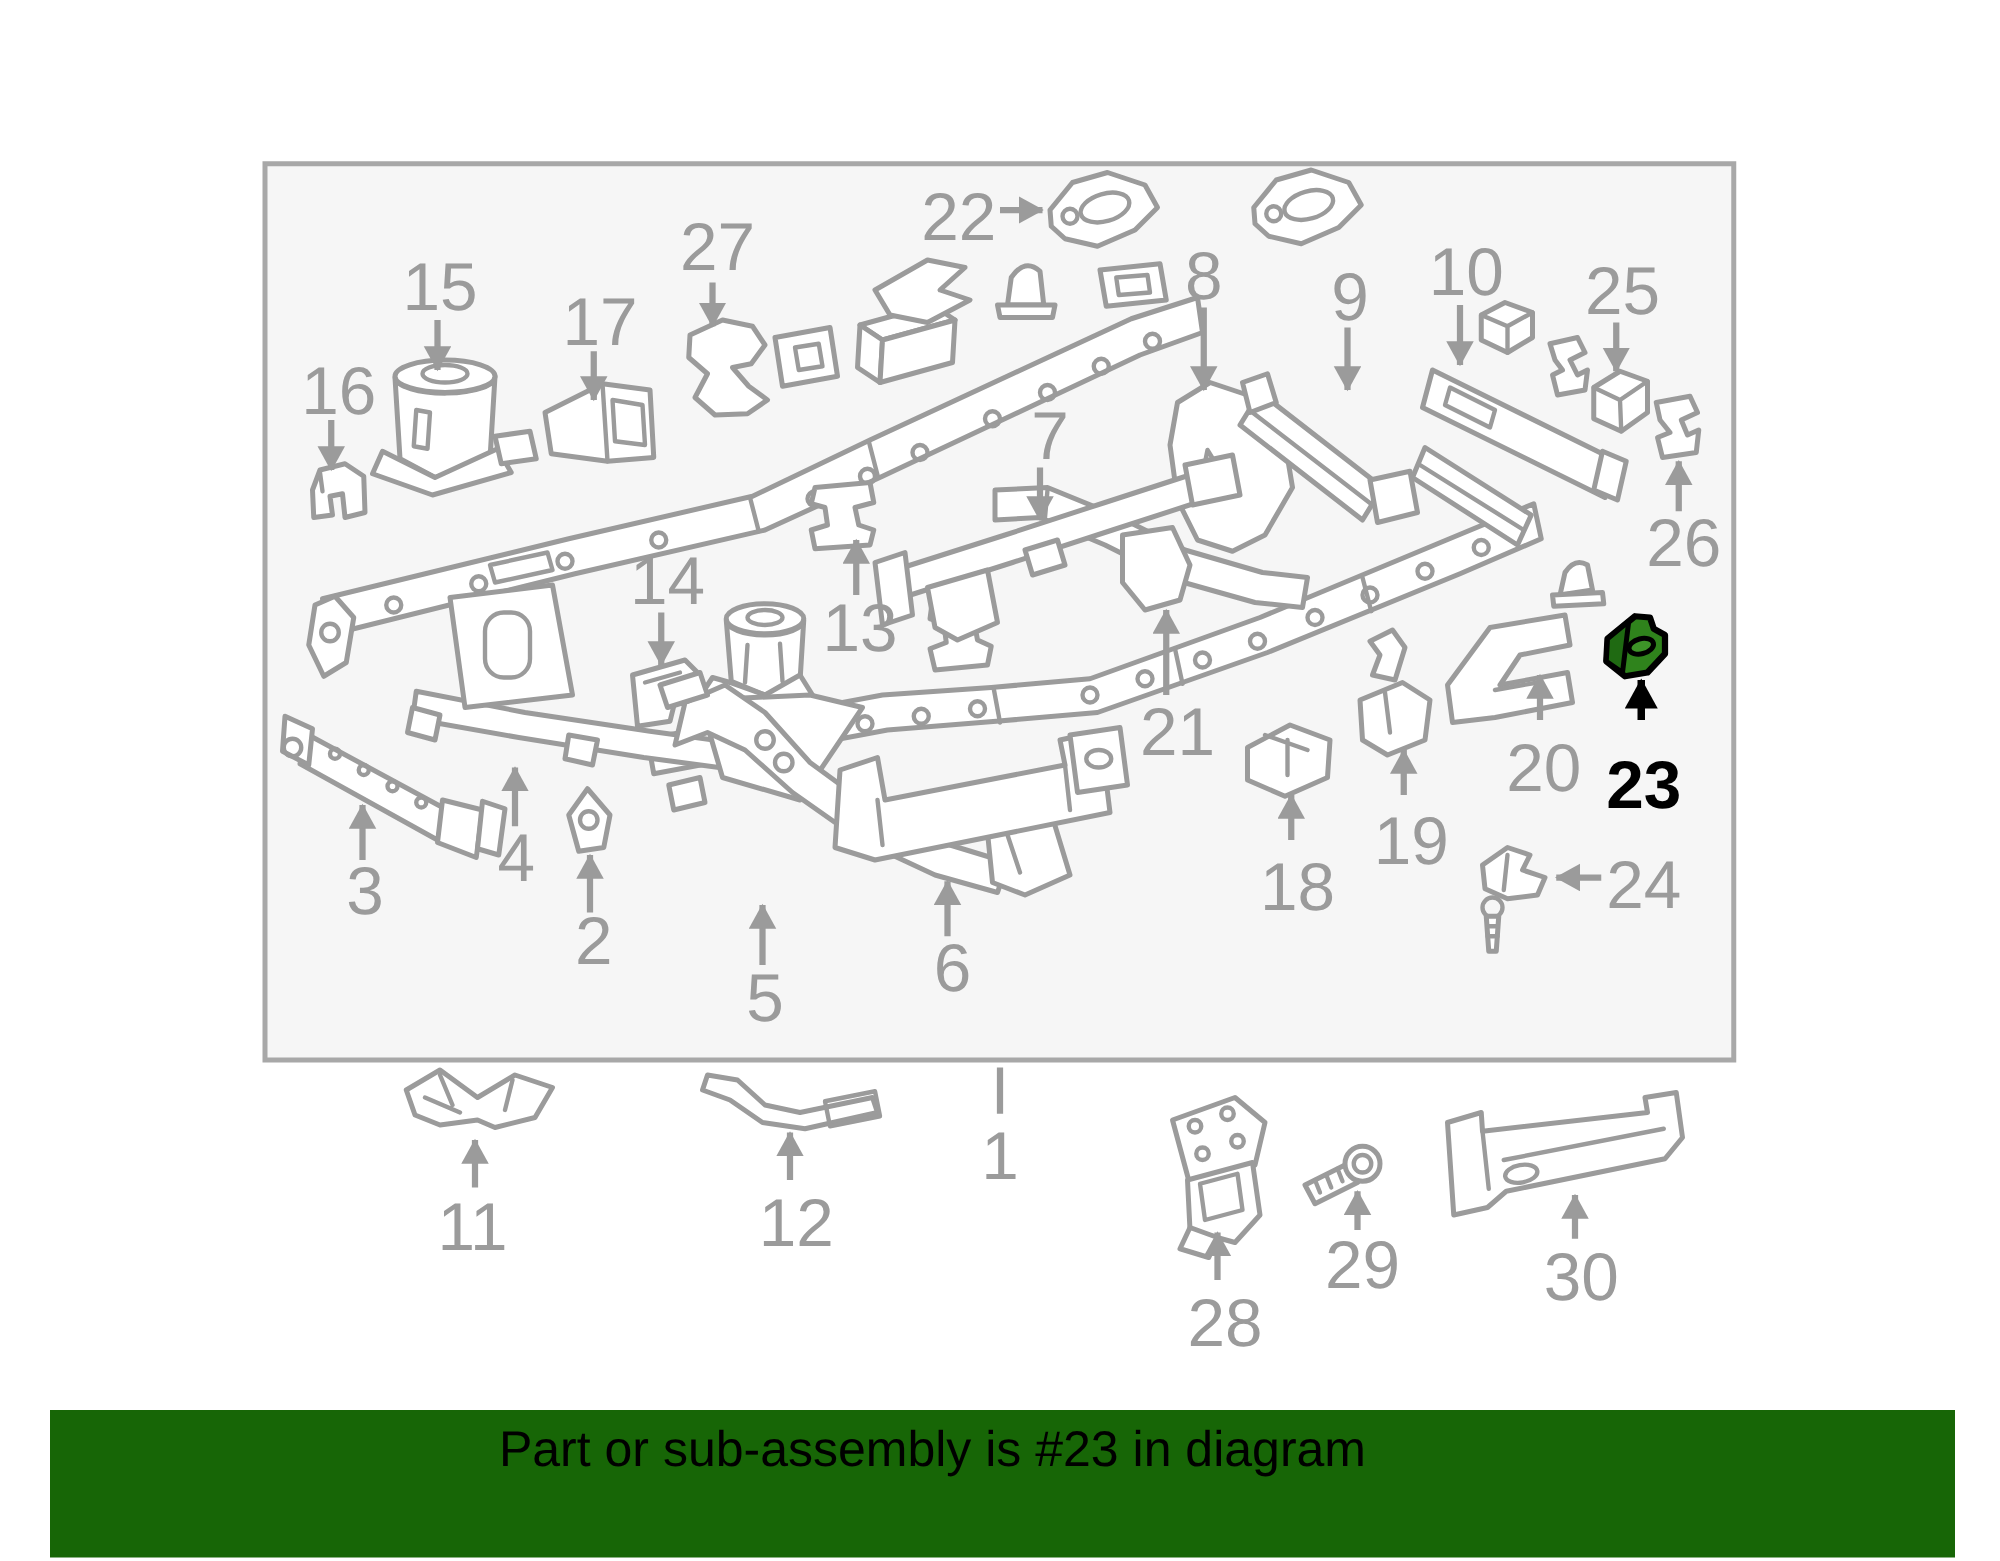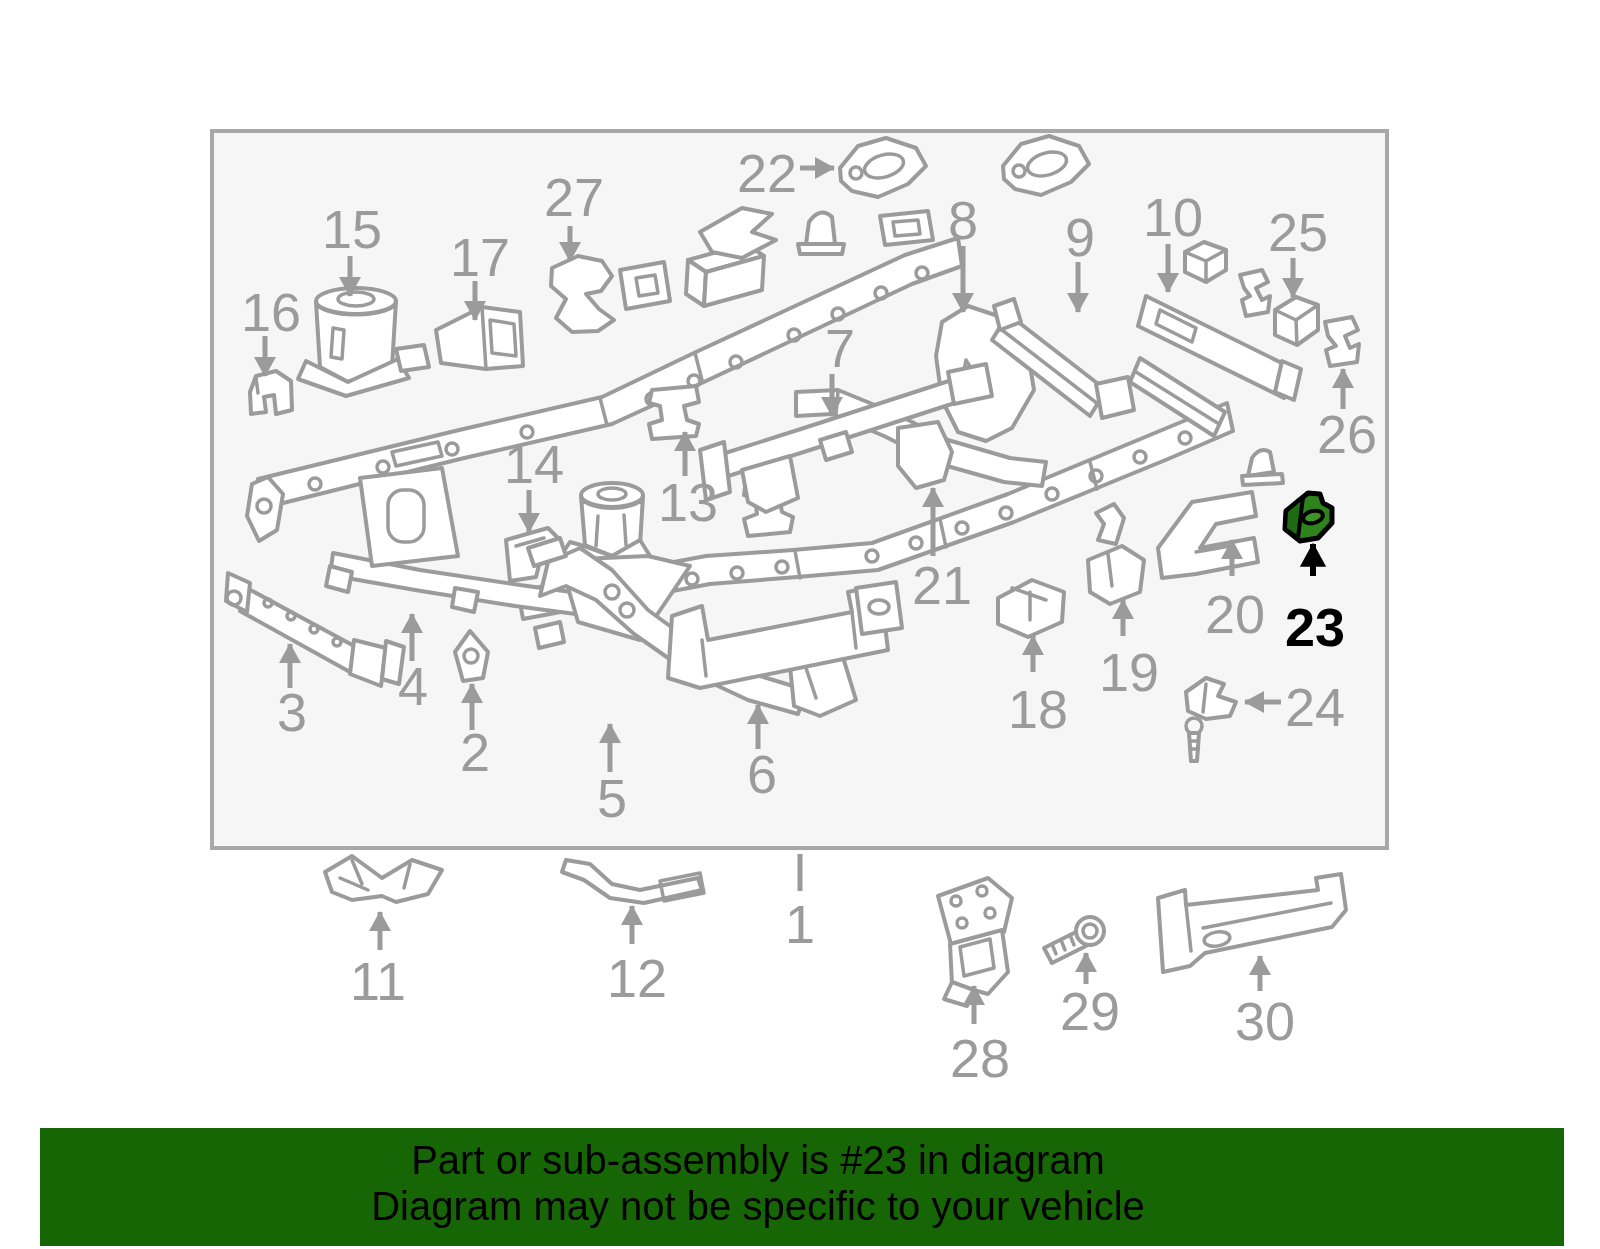--- a/index.html
+++ b/index.html
@@ -29,21 +29,21 @@
   .hl-main{fill:var(--accent);stroke:#000;stroke-width:5;stroke-linejoin:round;}
   .hl-facet{fill:var(--accent-dark);stroke:#000;stroke-width:4;stroke-linejoin:round;}
   .hl-detail{fill:var(--accent-mid);stroke:#000;stroke-width:4;}
   .banner{
     position:absolute;left:40px;top:1128px;width:1524px;height:118px;
     background:var(--banner);color:#000;box-sizing:border-box;
     padding-top:9px;
   }
   .banner-inner{
     width:100%;box-sizing:border-box;padding-right:112px;text-align:center;
-    font-size:40px;line-height:46px;color:#000;margin-left:12px;
+    font-size:40px;line-height:46px;color:#000;
   }
 </style>
 </head>
 <body>
 
 <div class="stage">
   <svg id="diagram-svg" class="diagram-svg" width="1600" height="1249" viewBox="0 0 1600 1249">
     <defs>
       <marker id="ah-gray" markerWidth="4.6" markerHeight="4.6" refX="3.8" refY="2.2" orient="auto">
         <path d="M0,0 L4,2.2 L0,4.4 Z" fill="#9B9B9B"></path>
@@ -391,16 +391,15 @@
         <line x1="1086" y1="984" x2="1086" y2="953" class="arrow" marker-end="url(#ah-gray)"></line>
         <text x="1090" y="1030" class="lbl">29</text>
         <line x1="1260" y1="991" x2="1260" y2="956" class="arrow" marker-end="url(#ah-gray)"></line>
         <text x="1265" y="1040" class="lbl">30</text>
       </g>
   </svg>
 
   <div class="banner">
     <div class="banner-inner">
       <div>Part or sub-assembly is #23 in diagram</div>
-      <div>Diagram may not be specific to your vehicle</div>
     </div>
   </div>
 </div>
 
 </body></html>

